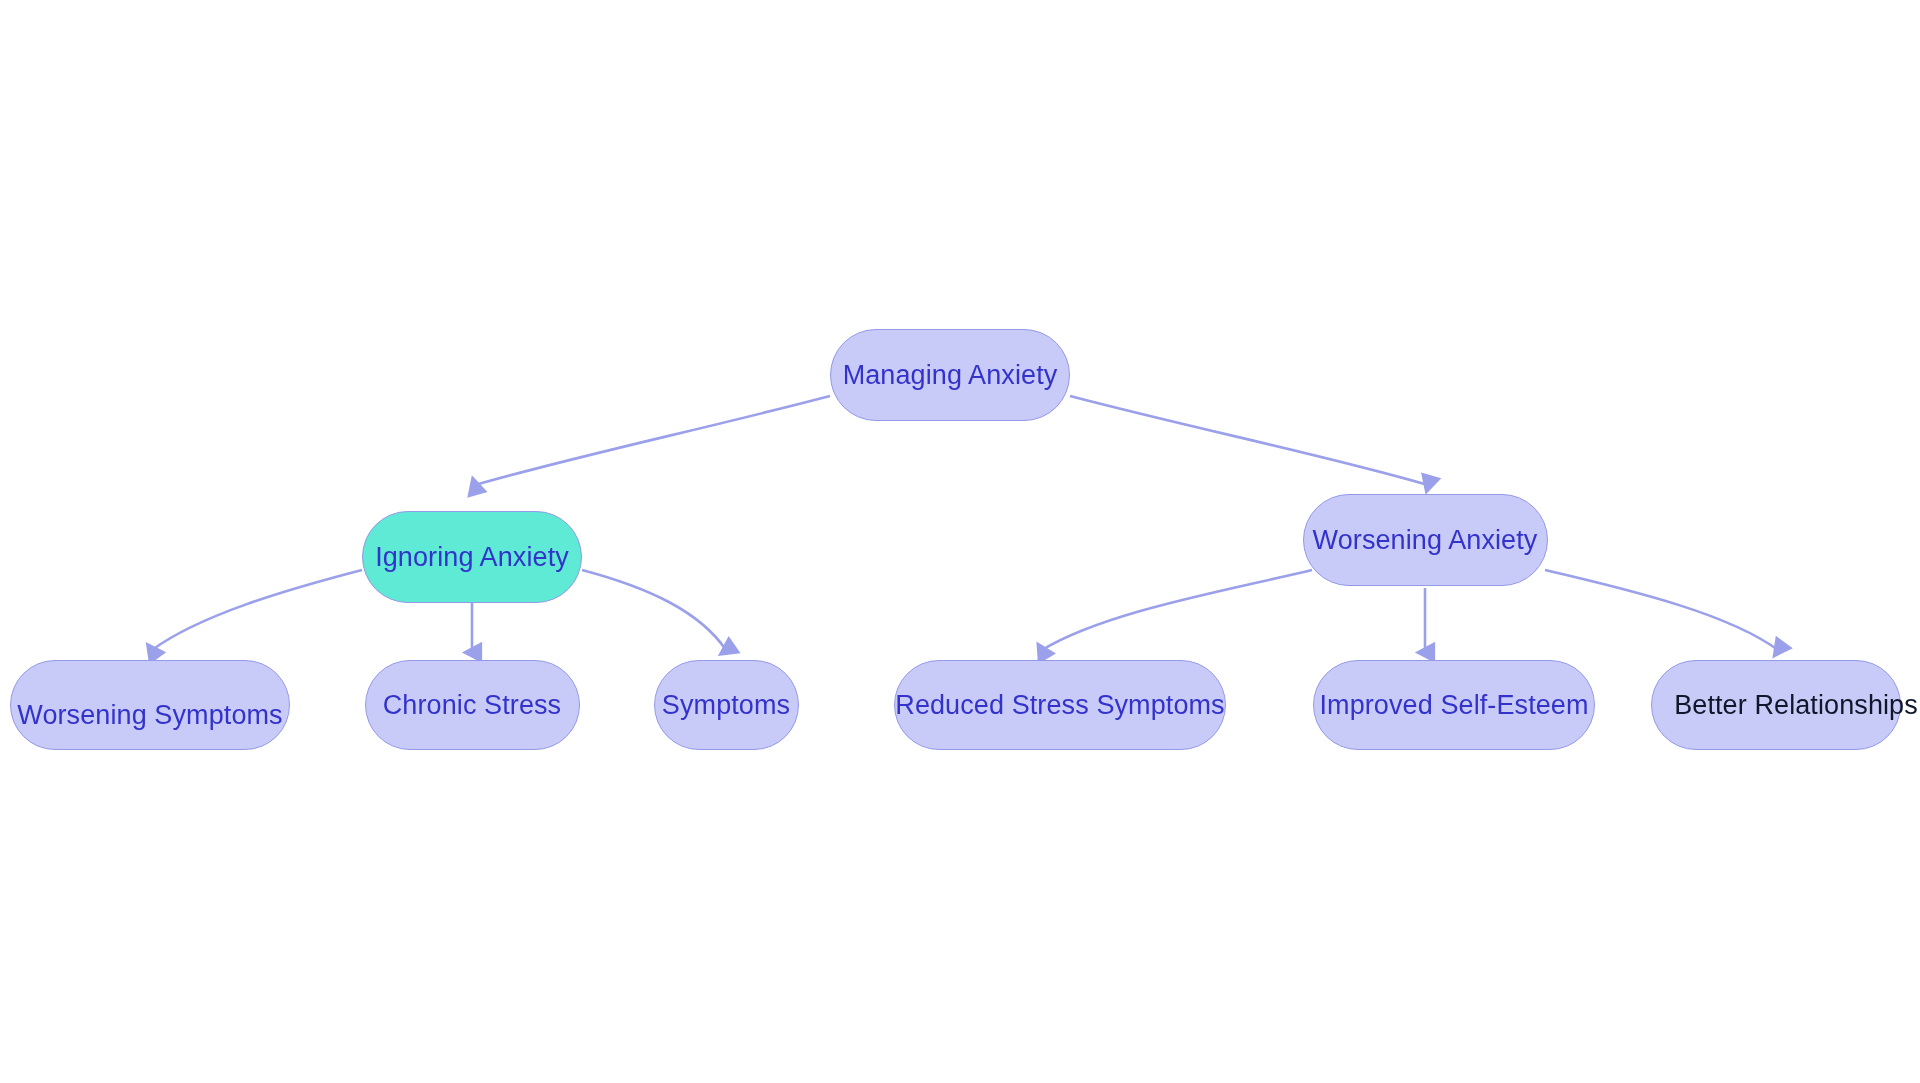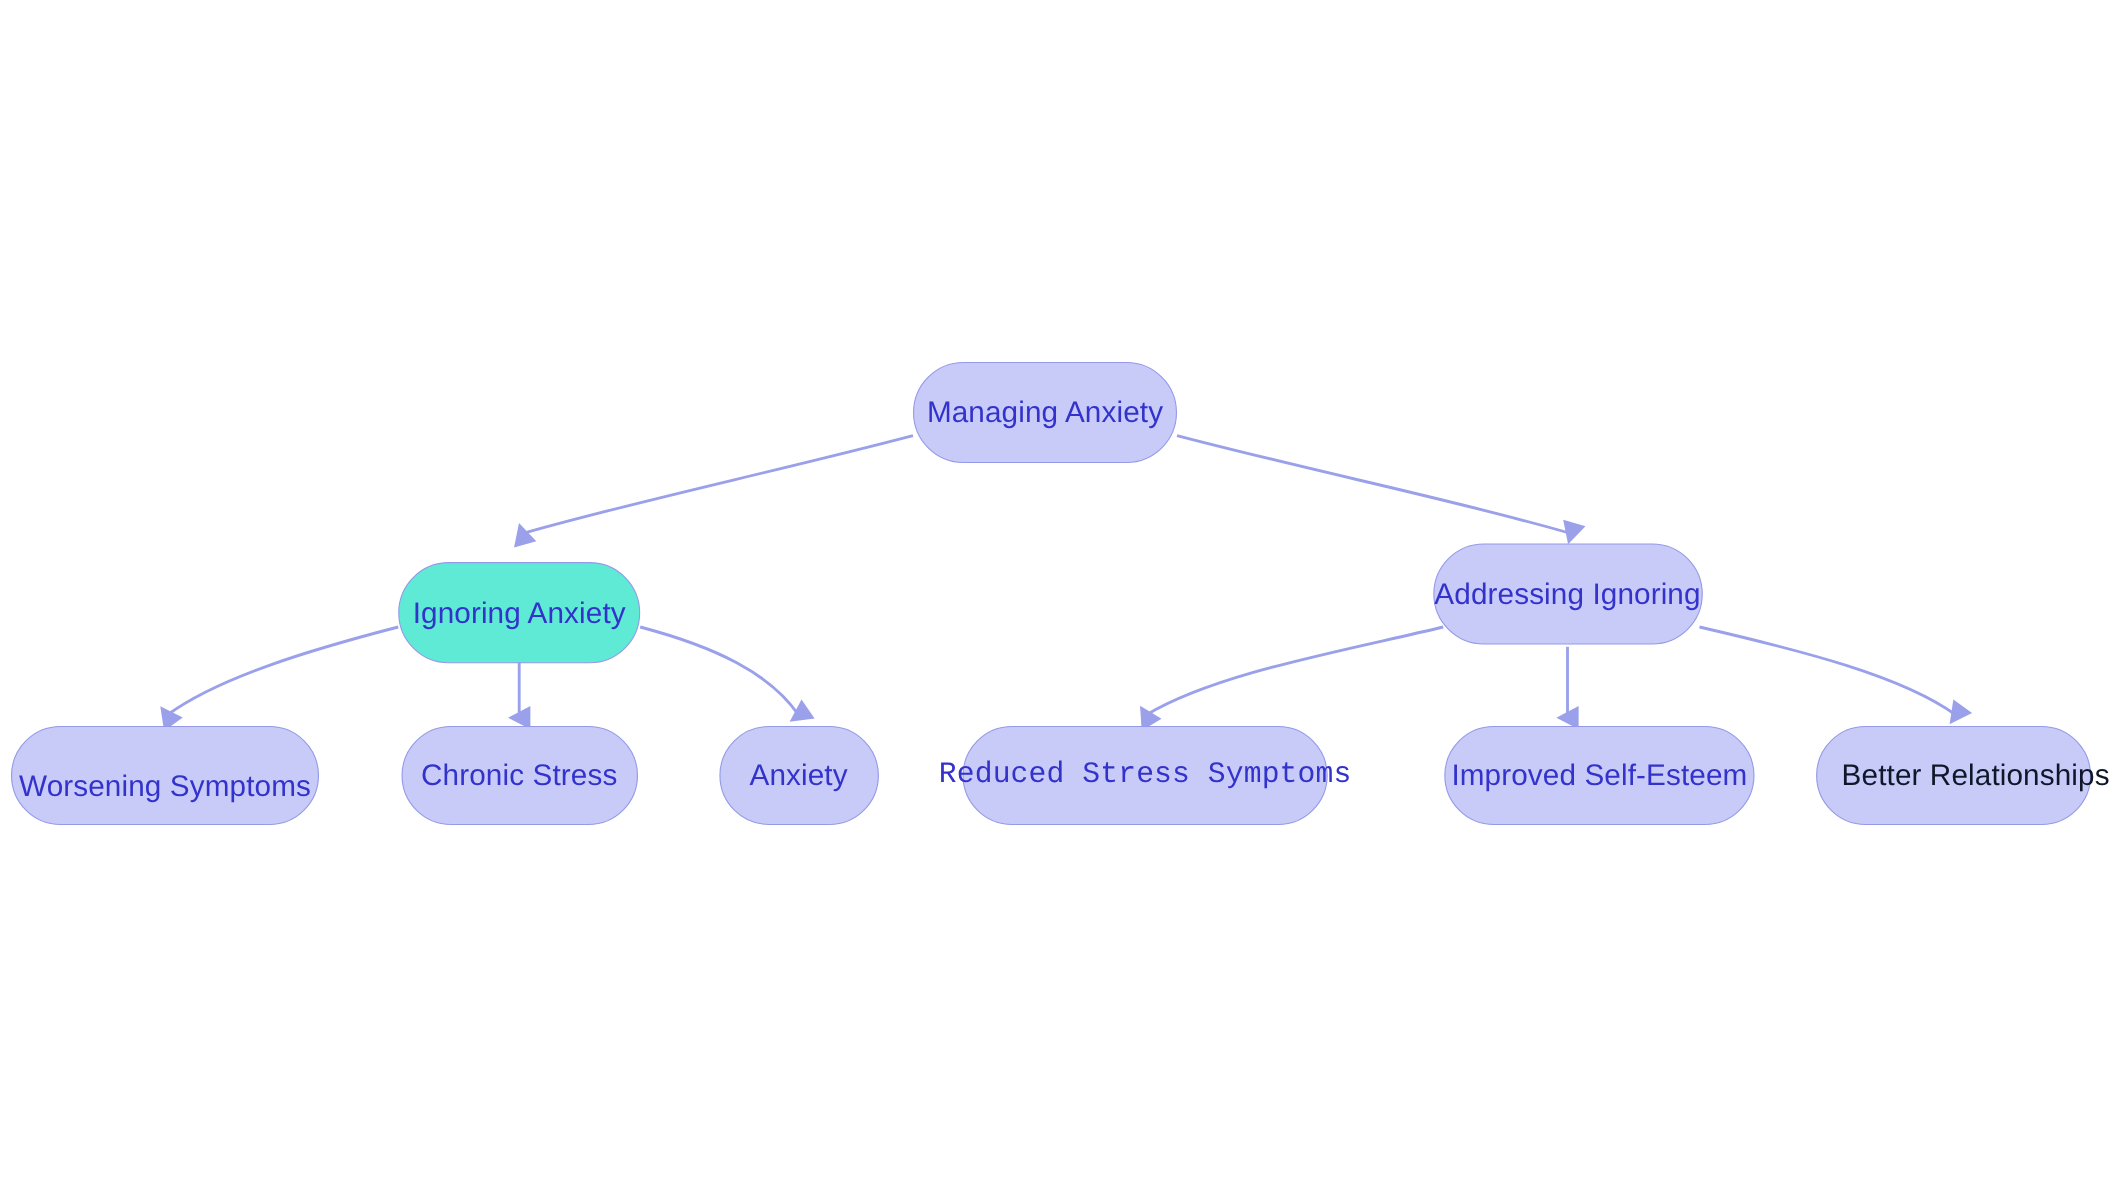--- a/index.html
+++ b/index.html
@@ -74,32 +74,32 @@
   </svg>
 
   <div id="node-layer">
       <div class="flow-node" style="left: 830px; top: 329px; width: 240px; height: 92px; background: rgb(200, 203, 248); border-color: rgb(148, 153, 232);">
         <span class="node-label" style="color: rgb(51, 51, 204);">Managing Anxiety</span>
       </div>
       <div class="flow-node" style="left: 362px; top: 511px; width: 220px; height: 92px; background: #5eead4; border-color: rgb(148, 153, 232); align-items: center;">
         <span class="node-label" style="color: rgb(51, 51, 204);">Ignoring Anxiety</span>
       </div>
       <div class="flow-node" style="left: 1302.5px; top: 494px; width: 245px; height: 92px; background: rgb(200, 203, 248); border-color: rgb(148, 153, 232);">
-        <span class="node-label" style="color: rgb(51, 51, 204);">Addressing Ignoring</span>
+        <span class="node-label" style="color: rgb(51, 51, 204);">Worsening Anxiety</span>
       </div>
       <div class="flow-node" style="left: 10px; top: 660px; width: 280px; height: 90px; background: rgb(200, 203, 248); border-color: rgb(148, 153, 232);">
         <span class="node-label" style="color: rgb(51, 51, 204); margin-top: 21px;">Worsening Symptoms</span>
       </div>
       <div class="flow-node" style="left: 364.5px; top: 660px; width: 215px; height: 90px; background: rgb(200, 203, 248); border-color: rgb(148, 153, 232); align-items: center;">
         <span class="node-label" style="color: rgb(51, 51, 204);">Chronic Stress</span>
       </div>
       <div class="flow-node" style="left: 653.5px; top: 660px; width: 145px; height: 90px; background: rgb(200, 203, 248); border-color: rgb(148, 153, 232);">
-        <span class="node-label" style="color: rgb(51, 51, 204);">Anxiety</span>
+        <span class="node-label" style="color: rgb(51, 51, 204);">Symptoms</span>
       </div>
-      <div class="flow-node" style="left: 875px; top: 660px; width: 332px; height: 90px; background: rgb(200, 203, 248); border-color: rgb(148, 153, 232); font-family: Liberation Mono, monospace;">
+      <div class="flow-node" style="left: 894px; top: 660px; width: 332px; height: 90px; background: rgb(200, 203, 248); border-color: rgb(148, 153, 232);">
         <span class="node-label" style="color: rgb(51, 51, 204);">Reduced Stress Symptoms</span>
       </div>
       <div class="flow-node" style="left: 1284px; top: 660px; width: 282px; height: 90px; background: rgb(200, 203, 248); border-color: rgb(148, 153, 232); margin-left: 29px;">
         <span class="node-label" style="color: rgb(51, 51, 204);">Improved Self-Esteem</span>
       </div>
       <div class="flow-node" style="left: 1651px; top: 660px; width: 250px; height: 90px; background: rgb(200, 203, 248); border-color: rgb(148, 153, 232);">
         <span class="node-label" style="color: #0f172a; margin-left: 40px;">Better Relationships</span>
       </div>
     </div>
 

